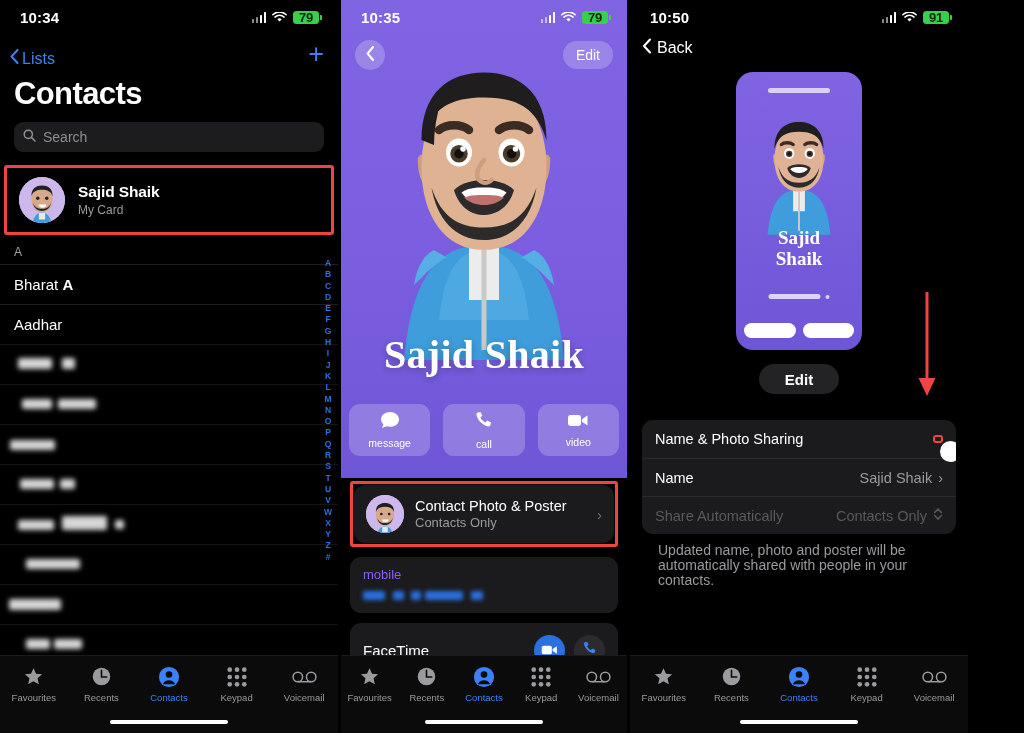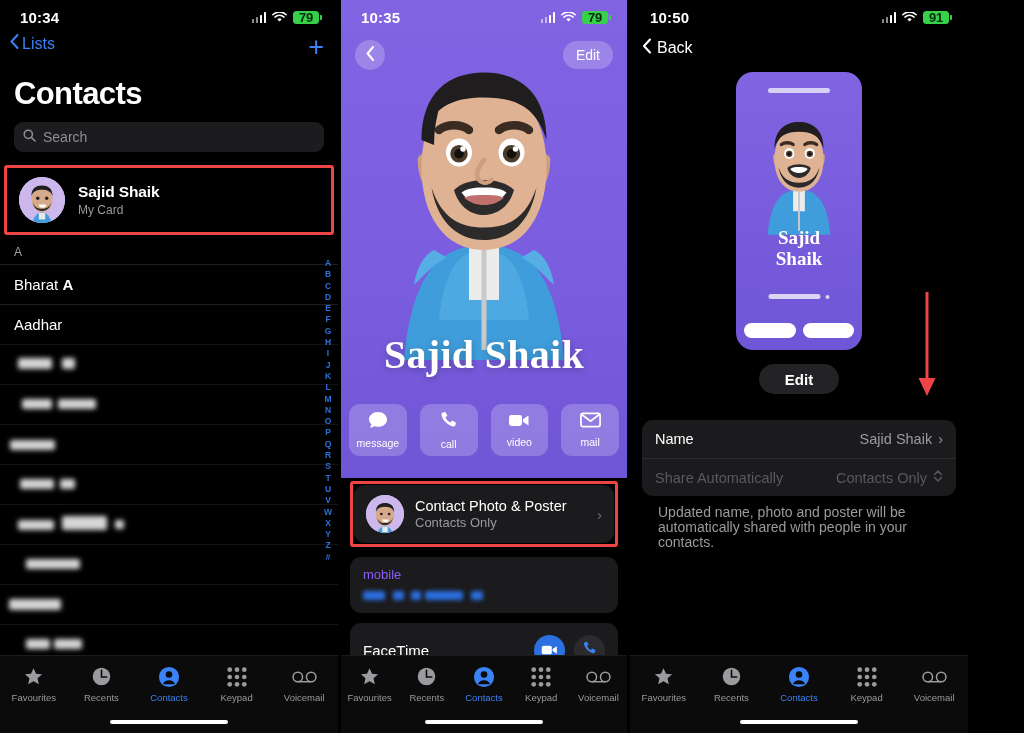--- a/index.html
+++ b/index.html
@@ -27,21 +27,21 @@
   .cell-bars i:nth-child(2) { height: 6px; opacity: .55; }
   .cell-bars i:nth-child(3) { height: 8px; }
   .cell-bars i:nth-child(4) { height: 11px; }
   .wifi svg { display: block; }
   .batt { display: flex; align-items: center; }
   .batt-body { height: 13px; min-width: 26px; border-radius: 3.5px; background: #37d04b; display: flex; align-items: center; justify-content: center; padding: 0 2px; }
   .batt-body span { font-size: 13px; font-weight: 800; color: #0a2a0e; line-height: 1; letter-spacing: -.2px; }
   .batt-cap { width: 2px; height: 5px; background: #37d04b; border-radius: 0 1px 1px 0; margin-left: 1px; }
 
   
-  .nav1 { display: flex; align-items: flex-start; justify-content: space-between; height: 34px; padding: 0 14px 0 10px; }
+  .nav1 { display: flex; align-items: flex-end; justify-content: space-between; height: 34px; padding: 0 14px 0 10px; }
   .back-blue { display: flex; align-items: center; gap: 3px; color: #3b82f6; font-size: 16px; cursor: pointer; }
   .plus { color: #3b82f6; font-size: 27px; line-height: 1; font-weight: 300; cursor: pointer; }
   .bigtitle { font-size: 31px; font-weight: 800; color: #fff; padding: 8px 14px 10px; letter-spacing: -.6px; }
   .searchbar { margin: 0 14px; height: 30px; border-radius: 9px; background: #1c1c1e; display: flex; align-items: center; gap: 7px; padding: 0 9px; cursor: text; }
   .searchbar .ph { color: #8e8e93; font-size: 14px; }
 
   .mycard-wrap { position: relative; margin: 13px 4px 0; padding: 3px; }
   .hl-red { position: absolute; inset: 0; border: 3px solid #ef4444; border-radius: 3px; pointer-events: none; }
   .mycard { display: flex; align-items: center; gap: 13px; padding: 9px 12px; background: #000; cursor: pointer; }
   .avatar-circ { width: 46px; height: 46px; border-radius: 50%; overflow: hidden; background: #cdb8ee; flex: 0 0 auto; position: relative; }
@@ -416,27 +416,20 @@
               </svg></span>
           <span class="lb">call</span>
         </div>
         <div class="act">
           <span><svg width="22" height="15" viewBox="0 0 22 15">
                 <rect x="1" y="2" width="13" height="11" rx="2.4" fill="#fff"></rect>
                 <path d="M15 6.3 20.5 2.5v10L15 8.7z" fill="#fff"></path>
               </svg></span>
           <span class="lb">video</span>
         </div>
-        <div class="act">
-          <span><svg width="21" height="16" viewBox="0 0 22 16">
-                <rect x="1" y="1" width="20" height="14" rx="2" fill="none" stroke="#fff" stroke-width="1.8"></rect>
-                <path d="M1.8 2.2 11 9.2l9.2-7" stroke="#fff" stroke-width="1.8" fill="none"></path>
-              </svg></span>
-          <span class="lb">mail</span>
-        </div>
       </div>
     </div>
 
     <div class="p2body">
       <div class="cardwrap">
         <div class="hl-red"></div>
         <div class="card cpp">
           <div class="avatar-circ" style="width:38px;height:38px;">
             <svg viewBox="0 0 100 100" width="38" height="38">
               <rect width="100" height="100" fill="#cdb8ee"></rect>
@@ -632,20 +625,27 @@
     </div>
 
     <svg class="red-arrow" viewBox="0 0 22 105">
       <path d="M11 0v88" stroke="#ef4444" stroke-width="3" fill="none"></path>
       <path d="M11 104 2.5 86h17z" fill="#ef4444"></path>
     </svg>
 
     <div class="settings-wrap">
       <div class="settings">
         <div class="srow">
+          <span class="k">Name &amp; Photo Sharing</span>
+          <span class="toggle-cell">
+            <span class="tg-hl"></span>
+            <span class="toggle"><span class="knob"></span></span>
+          </span>
+        </div>
+        <div class="srow">
           <span class="k">Name</span>
           <span class="v">
             <span>Sajid Shaik</span>
             <span>›</span>
           </span>
         </div>
         <div class="srow dim">
           <span class="k">Share Automatically</span>
           <span class="v">
             <span>Contacts Only</span>

